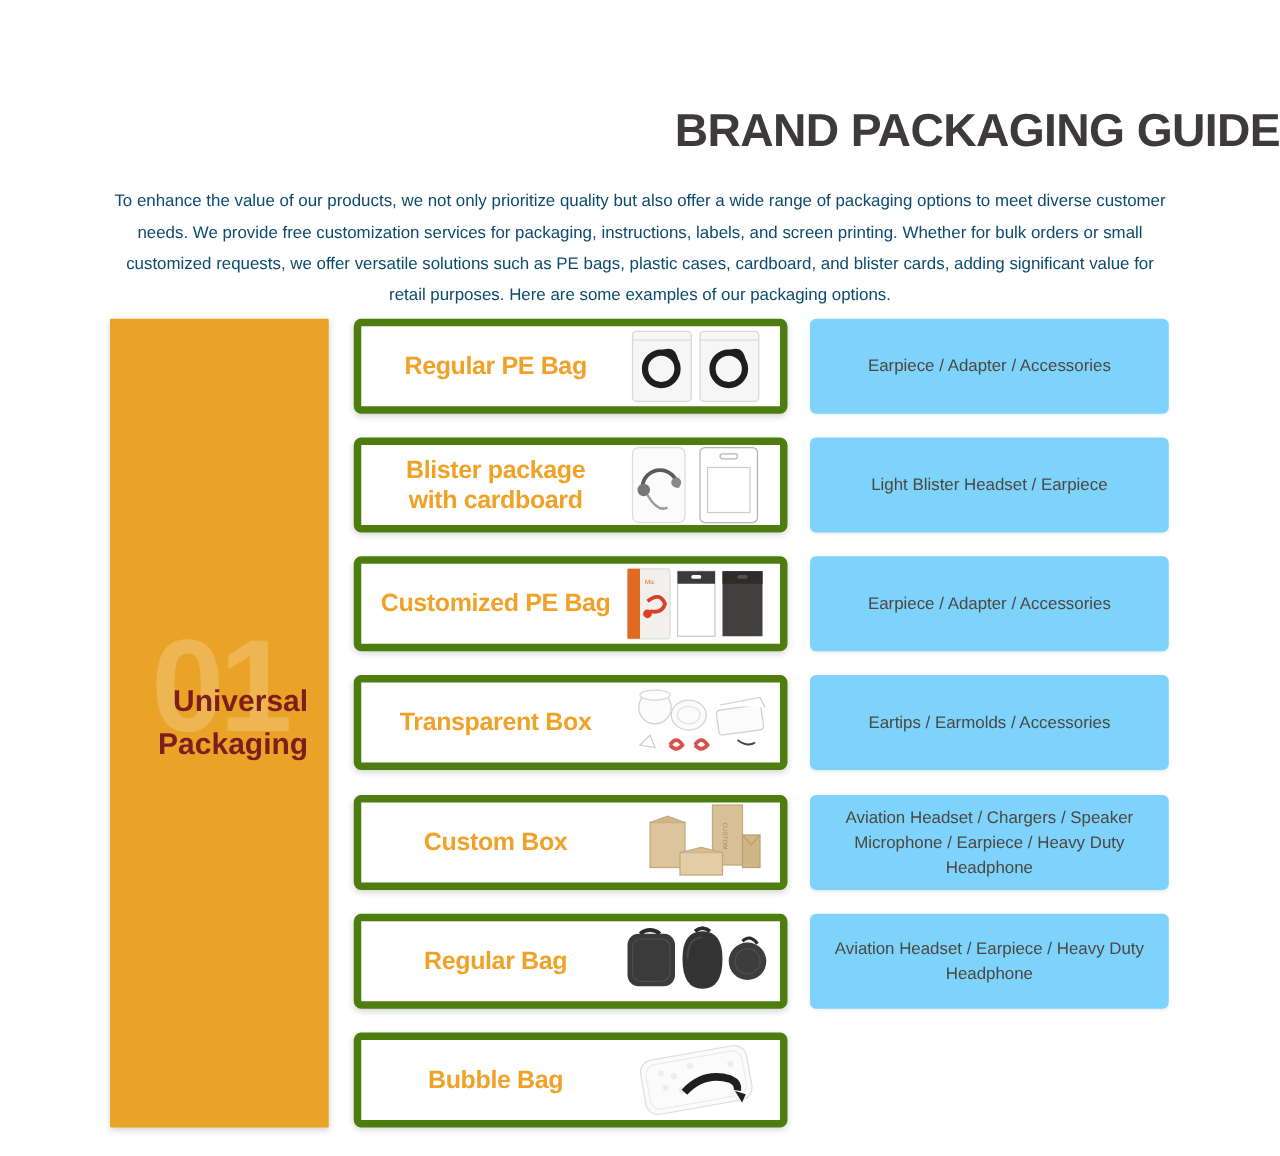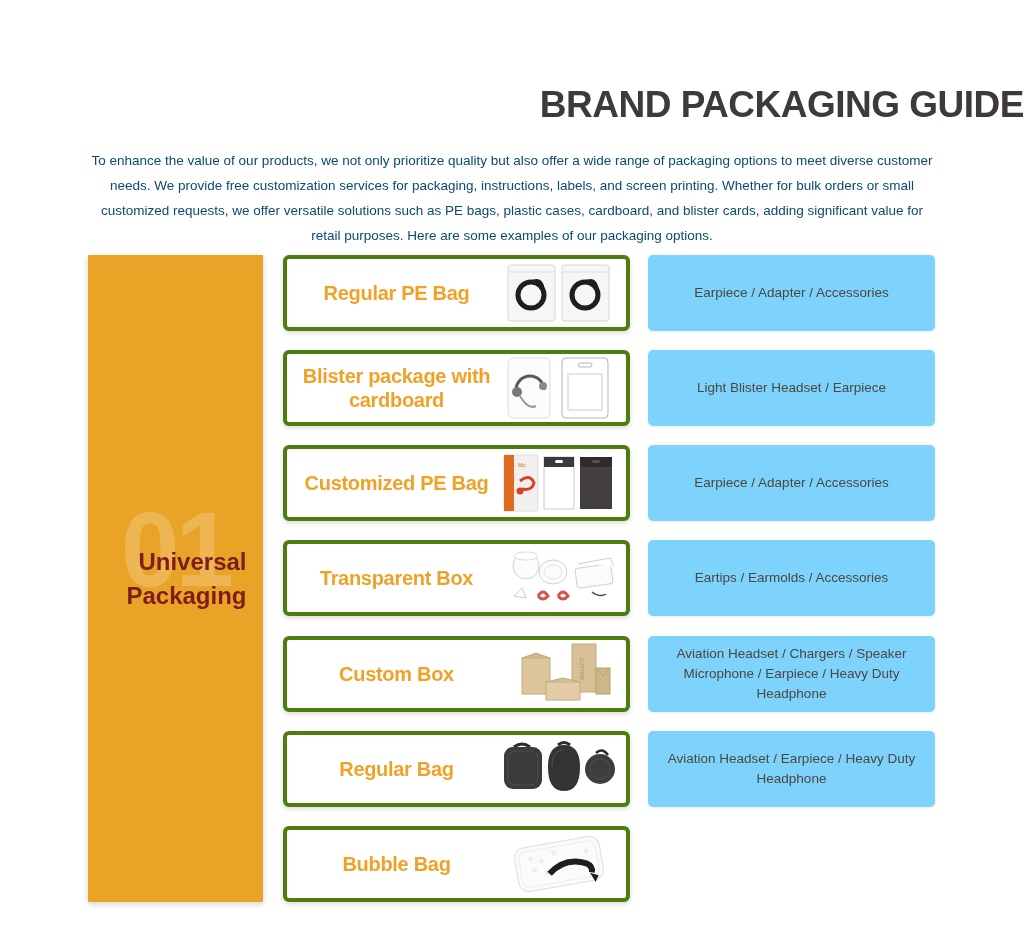--- a/index.html
+++ b/index.html
@@ -72,21 +72,21 @@
     flex-direction:column;
     justify-content:space-between;
   }
   .guide-row {
     height:76px;
     display:flex;
   }
   .packaging-card {
     width:347px; height:76px;
     background:#ffffff;
-    border:4px solid #4d7c0f;
+    border:6px solid #4d7c0f;
     border-radius:6px;
     box-shadow:0 2px 5px rgba(0,0,0,0.15);
     display:flex;
     align-items:center;
   }
   .packaging-label {
     flex:1;
     text-align:center;
     font-size:20px;
     line-height:24px;

